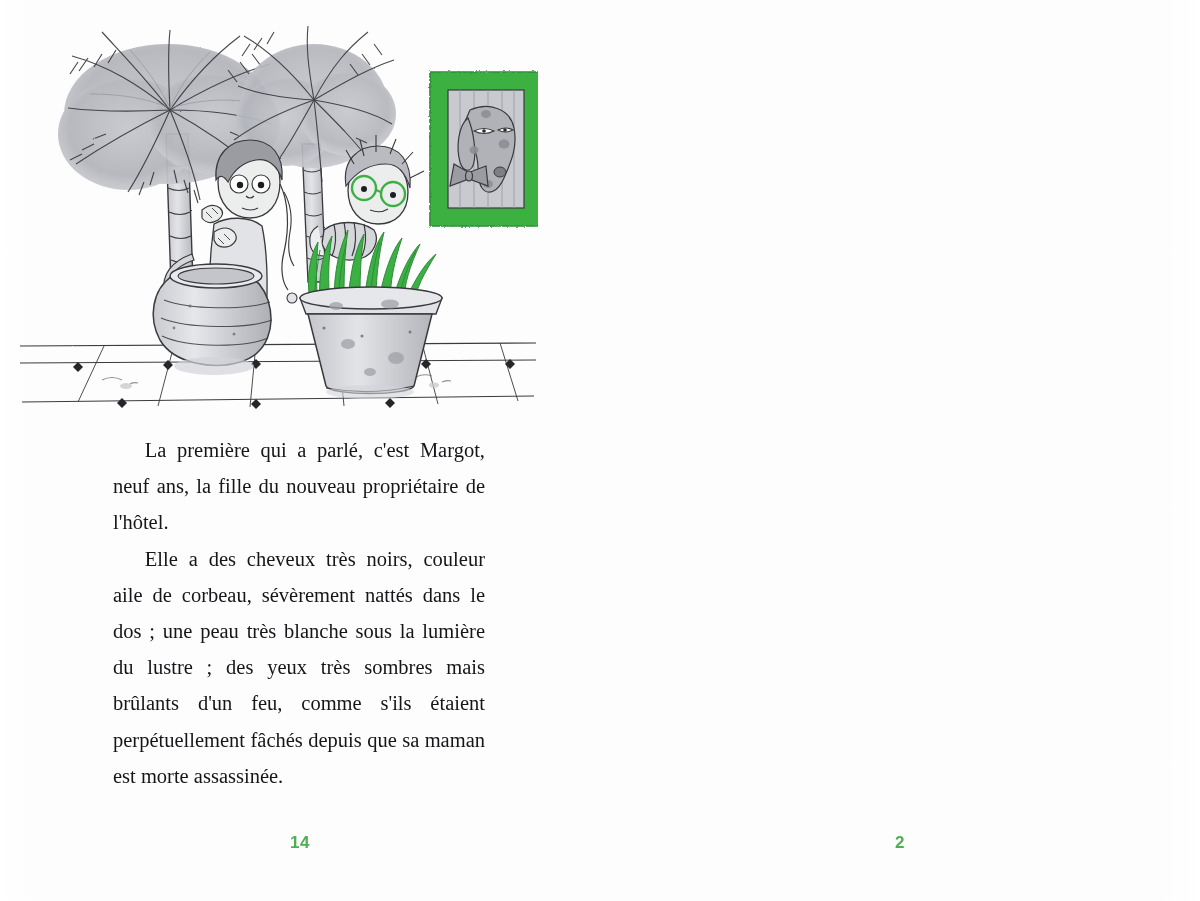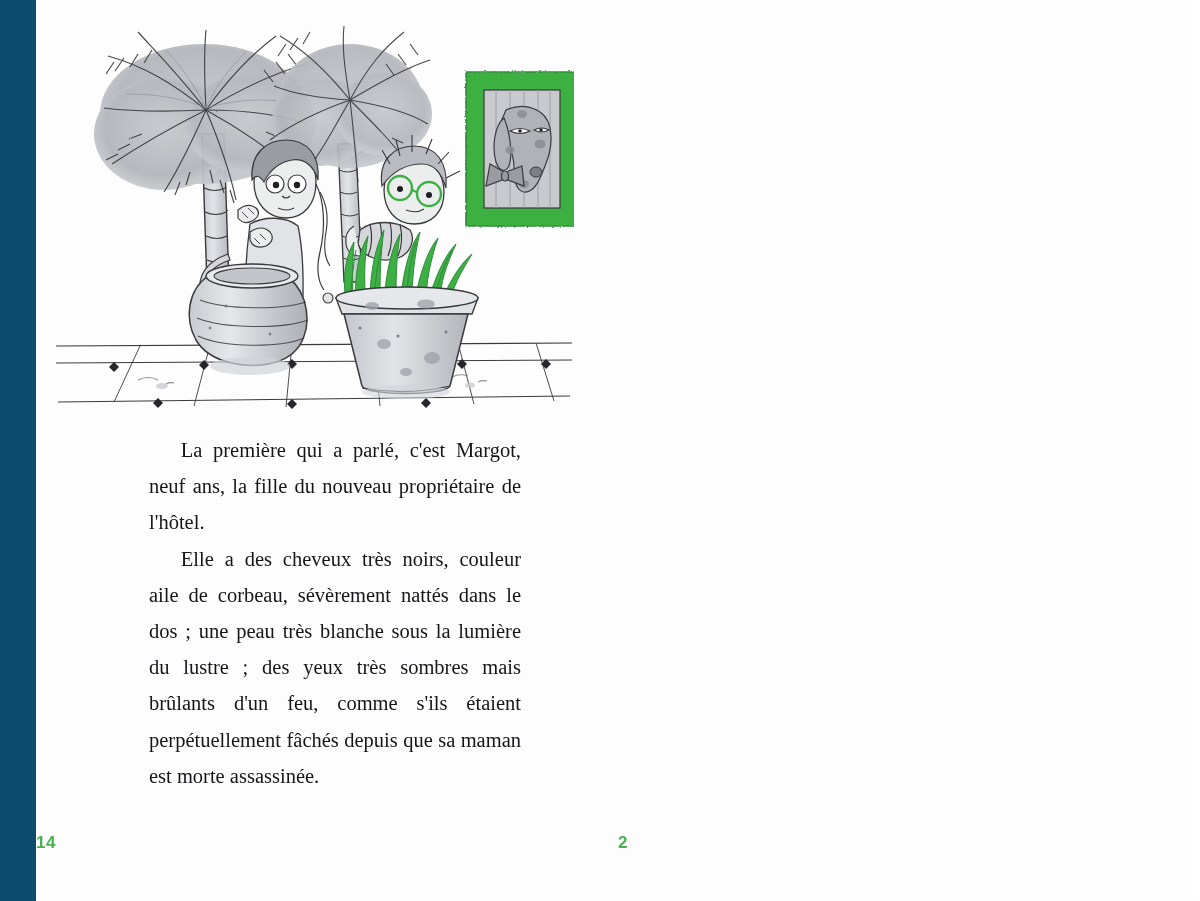--- a/index.html
+++ b/index.html
@@ -6,22 +6,21 @@
   body{
     width:1200px;height:901px;
     background:#ffffff;
     font-family:"Liberation Serif","DejaVu Serif",serif;
     overflow:hidden;
     position:relative;
   }
   .spread{
     position:absolute;inset:0;
     display:flex;
-    background:#0c4a6e;
-    padding-left:36px;
+    background:#0ea5e9;
   }
   .page{
     position:relative;
     width:600px;height:901px;
     background:#fdfdfd;
     box-sizing:border-box;
   }
   .page-left{background:linear-gradient(to right,#ffffff 0%,#fdfdfd 6%,#fdfdfd 100%);}
   .page-right{background:linear-gradient(to left,#ffffff 0%,#fdfdfd 6%,#fdfdfd 100%);}
 
@@ -44,21 +43,21 @@
     hyphens:manual;
   }
   .col-left{left:113px;top:432px;width:372px;}
   .col p{margin:0;text-indent:1.55em;}
 
   
   .folio{
     position:absolute;
     bottom:48px;
     width:100%;
-    text-align:left;
+    text-align:center;
     font-family:"Liberation Sans","DejaVu Sans",sans-serif;
     font-size:17px;
     font-weight:700;
     letter-spacing:.5px;
     color:#4caf50;
   }
 </style>
 </head>
 <body>
 

